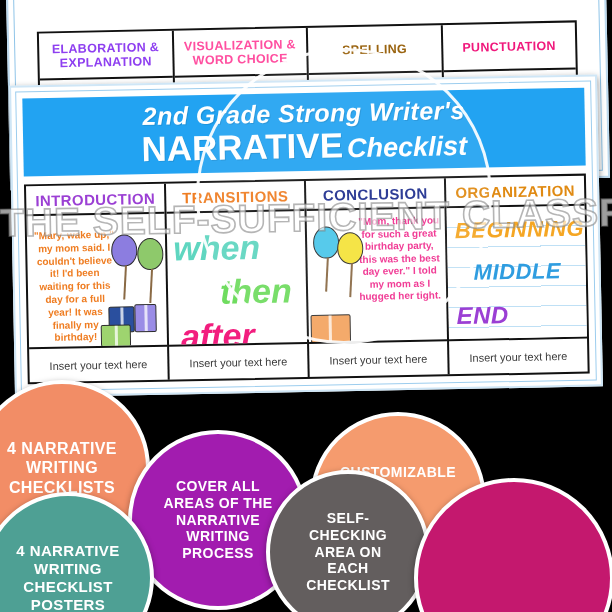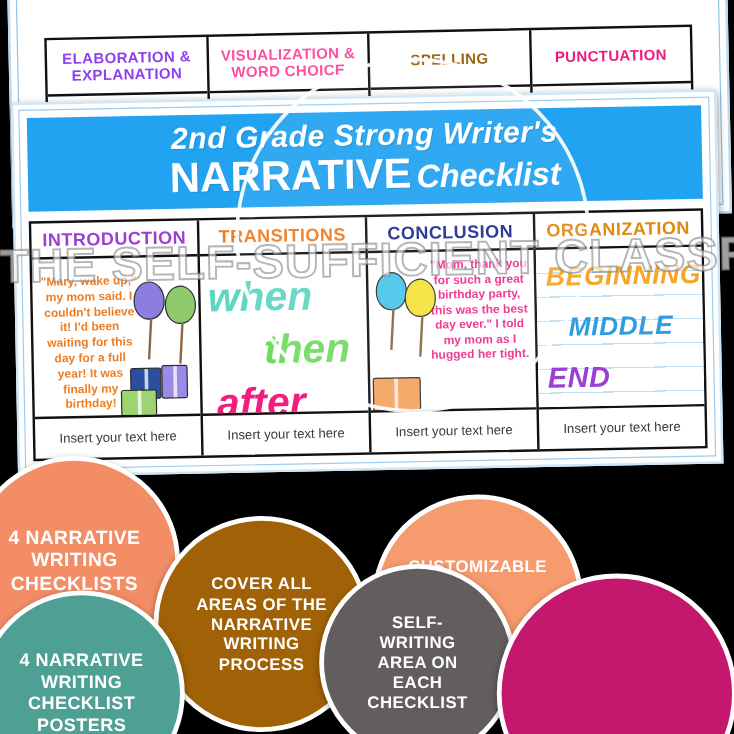--- a/index.html
+++ b/index.html
@@ -268,21 +268,21 @@
   #c-checklists {
     left: -26px; top: 380px; width: 176px; height: 176px;
     background: #f28d66; font-size: 16px; z-index: 52;
   }
   #c-posters {
     left: -18px; top: 492px; width: 172px; height: 172px;
     background: #4ea094; font-size: 15px; z-index: 54;
   }
   #c-cover {
     left: 128px; top: 430px; width: 180px; height: 180px;
-    background: #a16207; font-size: 14px; z-index: 53;
+    background: #a21caf; font-size: 14px; z-index: 53;
   }
   #c-customizable {
     left: 310px; top: 412px; width: 176px; height: 176px;
     background: #f59b6e; font-size: 14px; z-index: 51;
   }
   #c-selfcheck {
     left: 266px; top: 470px; width: 164px; height: 164px;
     background: #635e5e; font-size: 14px; z-index: 55;
   }
   #c-magenta {
@@ -410,21 +410,21 @@
 
   <div class="fcircle" id="c-posters">
     <span class="fc-label">4 NARRATIVE
 WRITING
 CHECKLIST
 POSTERS</span>
   </div>
 
   <div class="fcircle" id="c-selfcheck">
     <span class="fc-label">SELF-
-WRITING
+CHECKING
 AREA ON
 EACH
 CHECKLIST</span>
   </div>
 
   <div class="fcircle" id="c-magenta">
     <span class="fc-label"></span>
   </div>
 
 </div>

